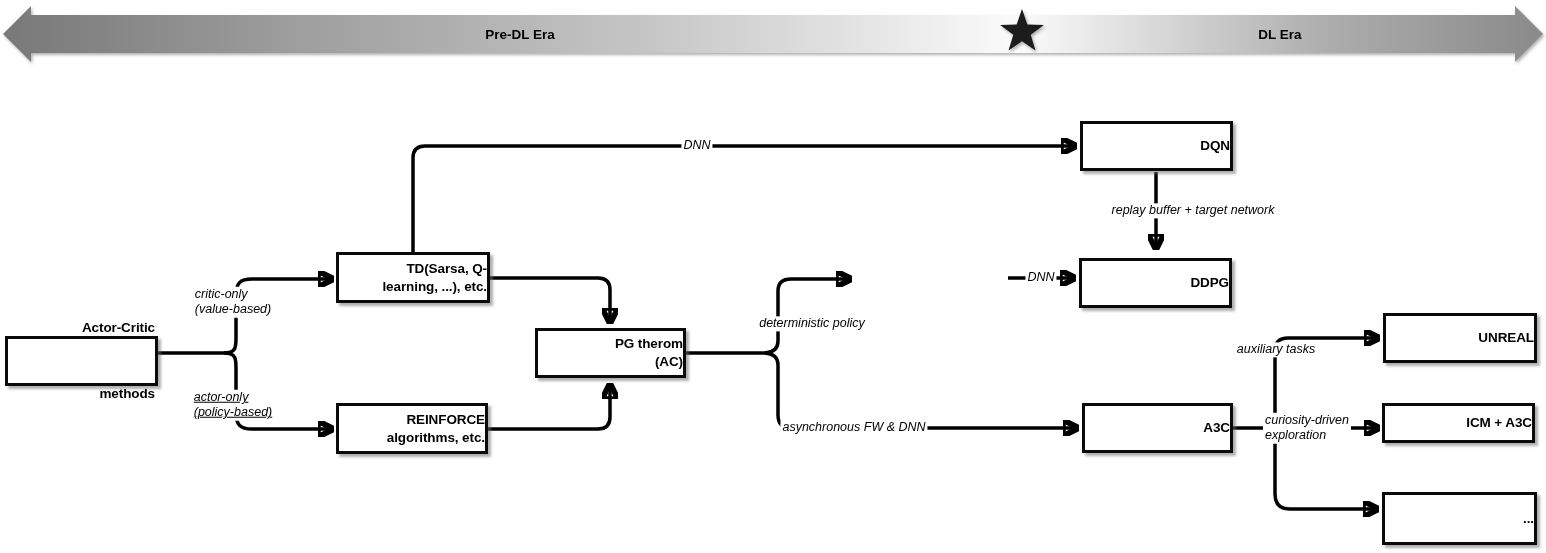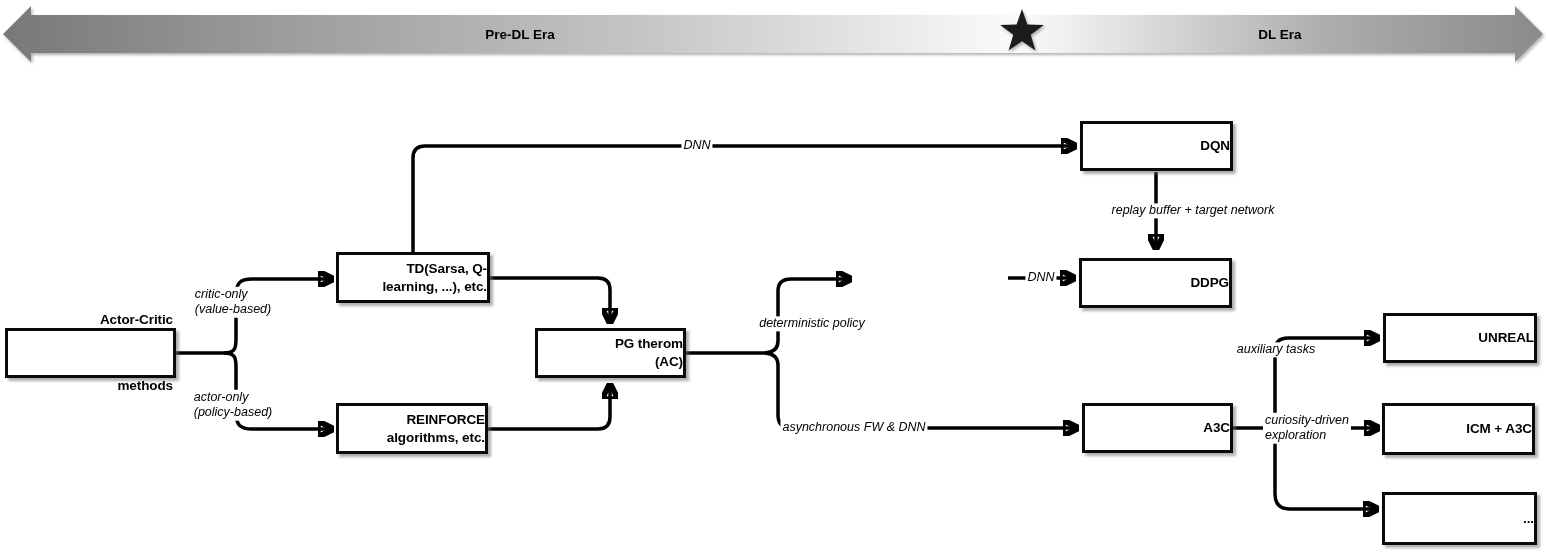--- a/index.html
+++ b/index.html
@@ -68,21 +68,21 @@
     <path marker-end="url(#arrow)" d="M 765 353 Q 778 352 778 341 L 778 291 Q 778 279 791 279 L 848 279"></path>
     <path marker-end="url(#arrow)" d="M 765 353 Q 778 354 778 365 L 778 415 Q 778 428 791 428 L 1075 428"></path>
     <path marker-end="url(#arrow)" d="M 1156 172 L 1156 246"></path>
     <path marker-end="url(#arrow)" d="M 1008 278 L 1072 278"></path>
     <path d="M 1233 428 L 1275 428"></path>
     <path marker-end="url(#arrow)" d="M 1275 428 L 1275 351 Q 1275 338 1288 338 L 1376 338"></path>
     <path marker-end="url(#arrow)" d="M 1275 428 L 1376 428"></path>
     <path marker-end="url(#arrow)" d="M 1275 428 L 1275 494 Q 1275 509 1290 509 L 1375 509"></path>
   </svg>
 
-  <div class="node" style="left:5px;top:328px;width:171px;height:50px;gap:48px;">
+  <div class="node" style="left:5px;top:336px;width:153px;height:50px;gap:48px;">
     <span>Actor-Critic</span>
     <span>methods</span>
   </div>
   <div class="node" style="left:336px;top:252px;width:154px;height:51px;">
     <span>TD(Sarsa, Q-</span>
     <span>learning, ...), etc.</span>
   </div>
   <div class="node" style="left:336px;top:403px;width:152px;height:51px;">
     <span>REINFORCE</span>
     <span>algorithms, etc.</span>
@@ -100,34 +100,34 @@
     <span></span>
   </div>
   <div class="node" style="left:1082px;top:403px;width:151px;height:50px;">
     <span>A3C</span>
     <span></span>
   </div>
   <div class="node" style="left:1383px;top:313px;width:154px;height:50px;">
     <span>UNREAL</span>
     <span></span>
   </div>
-  <div class="node" style="left:1382px;top:403px;width:153px;height:52px;">
+  <div class="node" style="left:1382px;top:403px;width:153px;height:40px;">
     <span>ICM + A3C</span>
     <span></span>
   </div>
   <div class="node" style="left:1382px;top:492px;width:155px;height:53px;">
     <span>...</span>
     <span></span>
   </div>
 
   <div class="elabel" style="left:233px;top:302px;">
     <span>critic-only</span>
     <span>(value-based)</span>
   </div>
-  <div class="elabel" style="left:233px;top:405px;">
+  <div class="elabel" style="left:233px;top:405px;text-decoration:underline;">
     <span>actor-only</span>
     <span>(policy-based)</span>
   </div>
   <div class="elabel" style="left:697px;top:146px;">
     <span>DNN</span>
   </div>
   <div class="elabel" style="left:1180px;top:211px;margin-left:13px;">
     <span>replay buffer + target network</span>
   </div>
   <div class="elabel" style="left:1041px;top:278px;">

